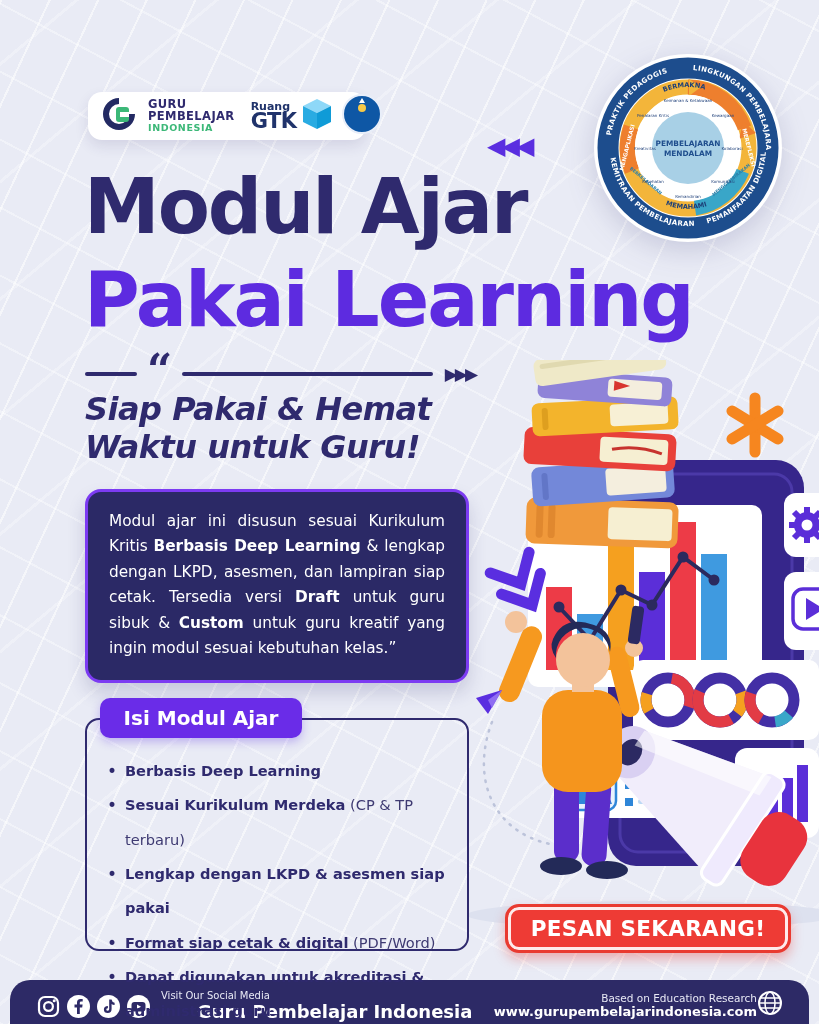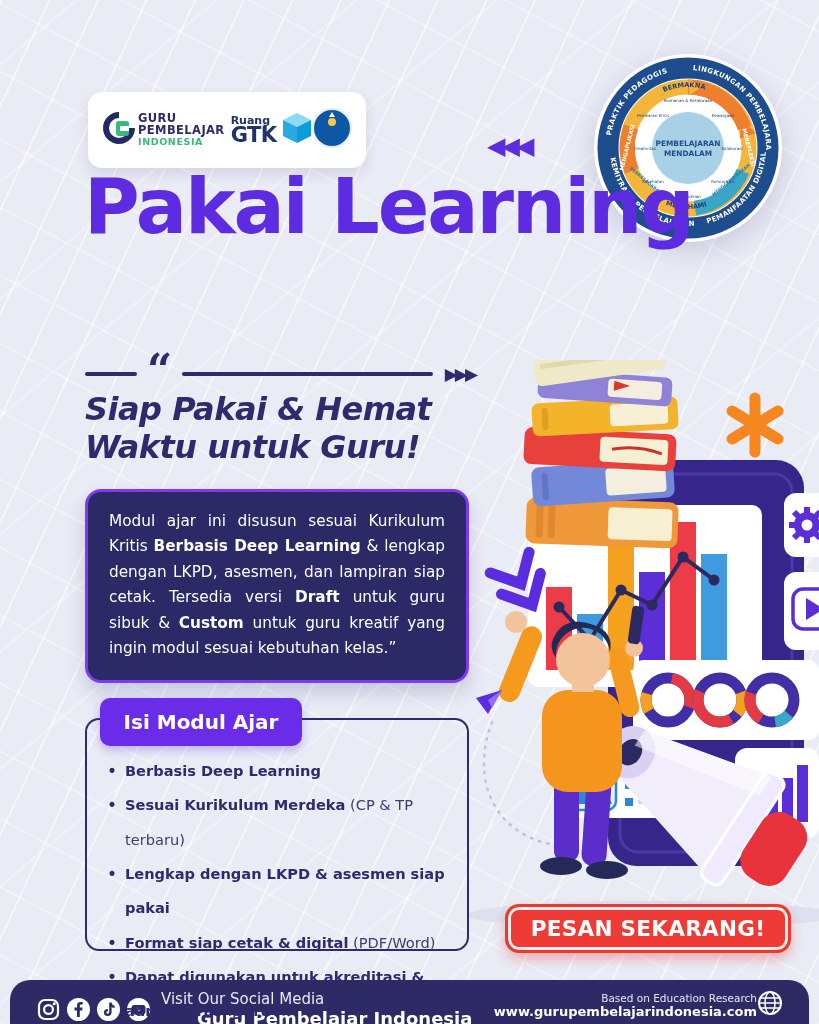--- a/index.html
+++ b/index.html
@@ -8,23 +8,23 @@
     position:relative; width:819px; height:1024px; overflow:hidden;
     font-family:"DejaVu Sans","Liberation Sans",sans-serif;
     background-color:#e9ebf5;
     background-image:
       repeating-linear-gradient(115deg, rgba(255,255,255,.55) 0 2px, transparent 2px 44px),
       repeating-linear-gradient(28deg, rgba(255,255,255,.38) 0 2px, transparent 2px 60px),
       repeating-linear-gradient(-40deg, rgba(255,255,255,.28) 0 3px, transparent 3px 90px);
   }
   
   .brand-badge {
-    position:absolute; left:88px; top:92px; width:278px; height:76px;
+    position:absolute; left:88px; top:92px; width:278px; height:48px;
     background:#fff; border-radius:14px; box-shadow:0 6px 14px rgba(47,42,110,.12);
-    display:flex; align-items:center; padding:0 12px;
+    display:flex; align-items:center; gap:10px; padding:0 12px;
   }
   .brand-text { line-height:1.02; }
   .brand-text .t1,.brand-text .t2 { font-size:11.5px; font-weight:bold; color:#2f2a6e; letter-spacing:.4px;}
   .brand-text .t3 { font-size:9.5px; font-weight:bold; color:#3cb878; letter-spacing:.6px;}
   .ruang-gtk { display:flex; align-items:center; gap:5px; margin-left:6px;}
   .ruang-gtk .txt { line-height:.9; text-align:left;}
   .ruang-gtk .r { font-size:11px; font-weight:bold; color:#20336b;}
   .ruang-gtk .g { font-size:21px; font-weight:bold; color:#20336b; letter-spacing:-.5px;}
   
   .diagram { position:absolute; left:593px; top:53px; width:190px; height:190px;
@@ -45,21 +45,21 @@
   .divider .ar { font-size:17px; letter-spacing:-3px; font-weight:bold; padding-left:2px;}
   .subtitle { position:absolute; left:85px; top:390px; font-size:32px; font-weight:bold;
     font-style:italic; color:#2f2a6e; line-height:38px; letter-spacing:-.5px;}
   
   .desc-box { position:absolute; left:85px; top:489px; width:384px;
     background:#2b2966; border:3px solid #7c3bf2; border-radius:16px;
     padding:17px 21px 19px 21px; color:#fff; font-size:15.3px; line-height:1.66;
     text-align:justify; box-shadow:0 10px 18px rgba(47,42,110,.18);}
   .desc-box .b { font-weight:bold; }
   
-  .isi-pill { position:absolute; left:100px; top:698px; width:202px; height:48px;
+  .isi-pill { position:absolute; left:100px; top:698px; width:202px; height:40px;
     background:#6a2ce8; border-radius:10px; display:flex; align-items:center; justify-content:center;
     color:#fff; font-weight:bold; font-size:20px; z-index:3; box-shadow:0 4px 10px rgba(90,46,224,.3);text-align:center;}
   .isi-box { position:absolute; left:85px; top:718px; width:384px; height:233px;
     border:2.5px solid #2f2a6e; border-radius:14px; z-index:2;}
   .isi-box ul { list-style:none; margin:34px 14px 0 20px; }
   .isi-box li { position:relative; padding-left:18px; font-size:14.6px; line-height:2.35em;
     color:#2f2a6e; }
   .isi-box li::before { content:"•"; position:absolute; left:0; top:0; font-size:17px; color:#2f2a6e; }
   .isi-box .b { font-weight:bold; }
   .isi-box .n { font-weight:normal; color:#3e3a72; }
@@ -71,21 +71,21 @@
     display:flex; align-items:center; justify-content:center; cursor:pointer;
     font-family:inherit;}
   
   .footer { position:absolute; left:10px; right:10px; top:980px; height:60px;
     background:#2d2a66; border-radius:20px 20px 0 0;
     display:flex; align-items:flex-start; justify-content:space-between;
     padding:10px 26px 0 26px; color:#fff;}
   .foot-left { display:flex; align-items:center; gap:10px; }
   .social-row { display:flex; align-items:center; gap:5px; }
   .soc { width:25px; height:25px; display:flex; align-items:center; justify-content:center; }
-  .foot-text .s1 { font-size:15px; color:#e8e9f5; }
+  .foot-text .s1 { font-size:10px; color:#e8e9f5; }
   .foot-text .s2 { font-size:18px; font-weight:bold;margin-left:36px; }
   .foot-right { display:flex; align-items:center; gap:0; text-align:right; }
   .foot-right .s1 { font-size:10.5px; color:#e8e9f5;}
   .foot-right .s2 { font-size:13px; font-weight:bold;}
   
   .illustration { position:absolute; left:462px; top:360px; width:357px; height:612px; }
 </style>
 </head>
 <body>
 
@@ -178,20 +178,21 @@
       <text x="95" y="145" text-anchor="middle" font-size="4.1" fill="#27477e">Kemandirian</text>
       <text x="60" y="130" text-anchor="middle" font-size="4.1" fill="#27477e">Kesehatan</text>
       <text x="52" y="97" text-anchor="middle" font-size="4.1" fill="#27477e">Kreativitas</text>
       <text x="60" y="64" text-anchor="middle" font-size="4.1" fill="#27477e">Penalaran Kritis</text>
     </svg>
   </div>
 
   <div class="arrows-left">◀◀◀</div>
 
   <h1 class="title">
+    <span class="l1">Modul Ajar</span>
     <span class="l2">Pakai Learning</span>
   </h1>
 
   <div class="divider">
     <span class="ln1"></span>
     <span class="qt">“</span>
     <span class="ln2"></span>
     <span class="ar">▶▶▶</span>
   </div>
 

